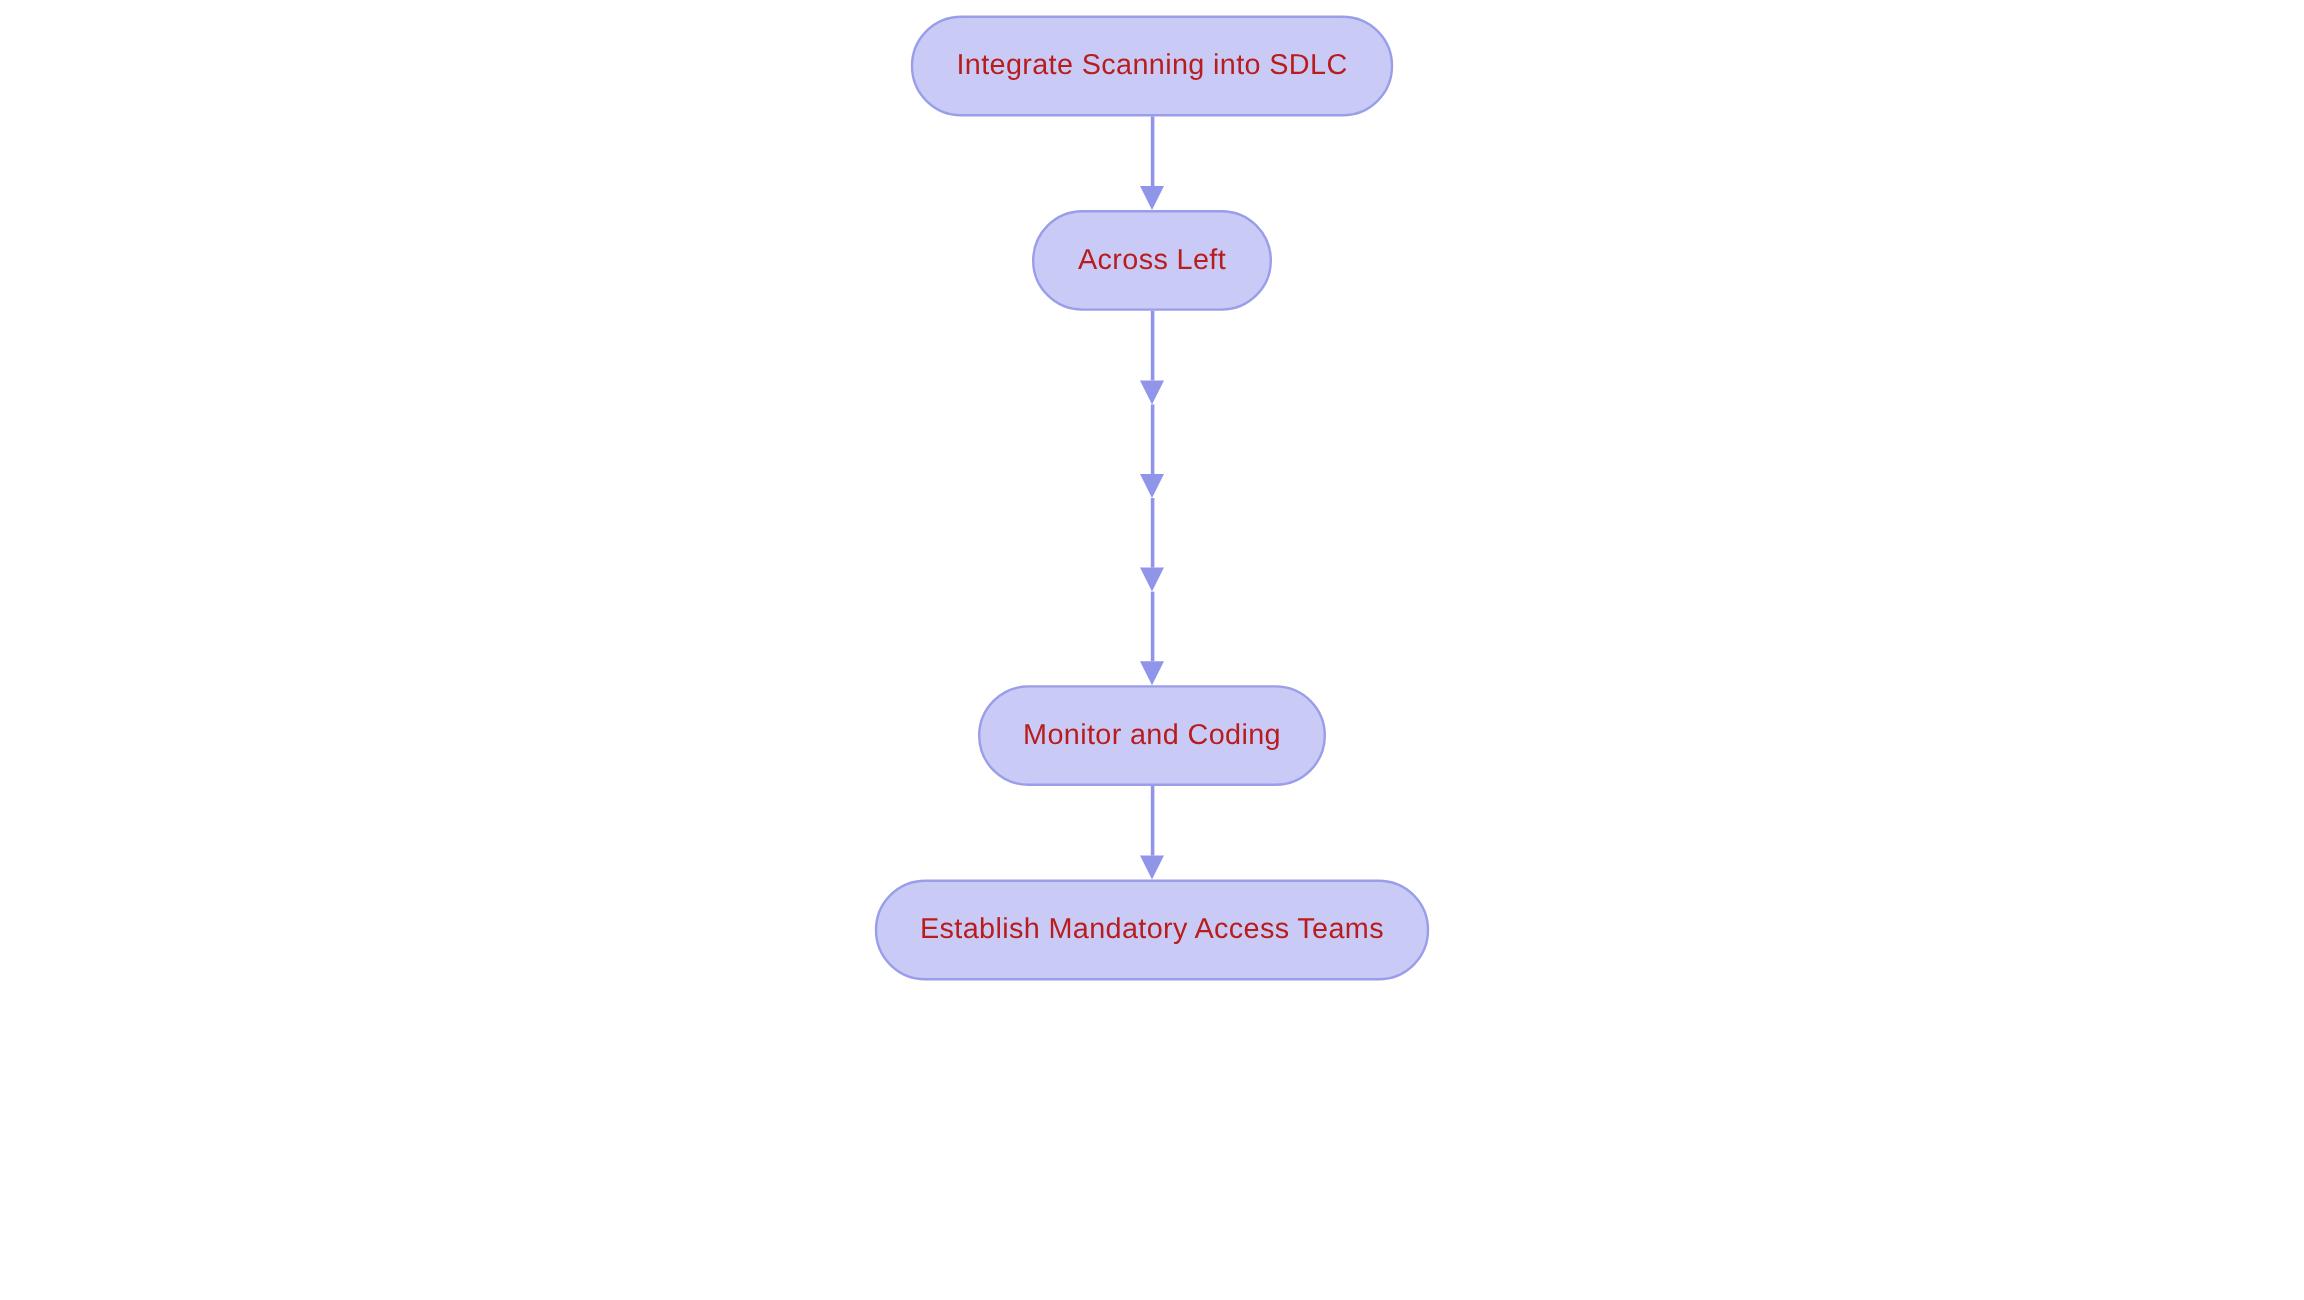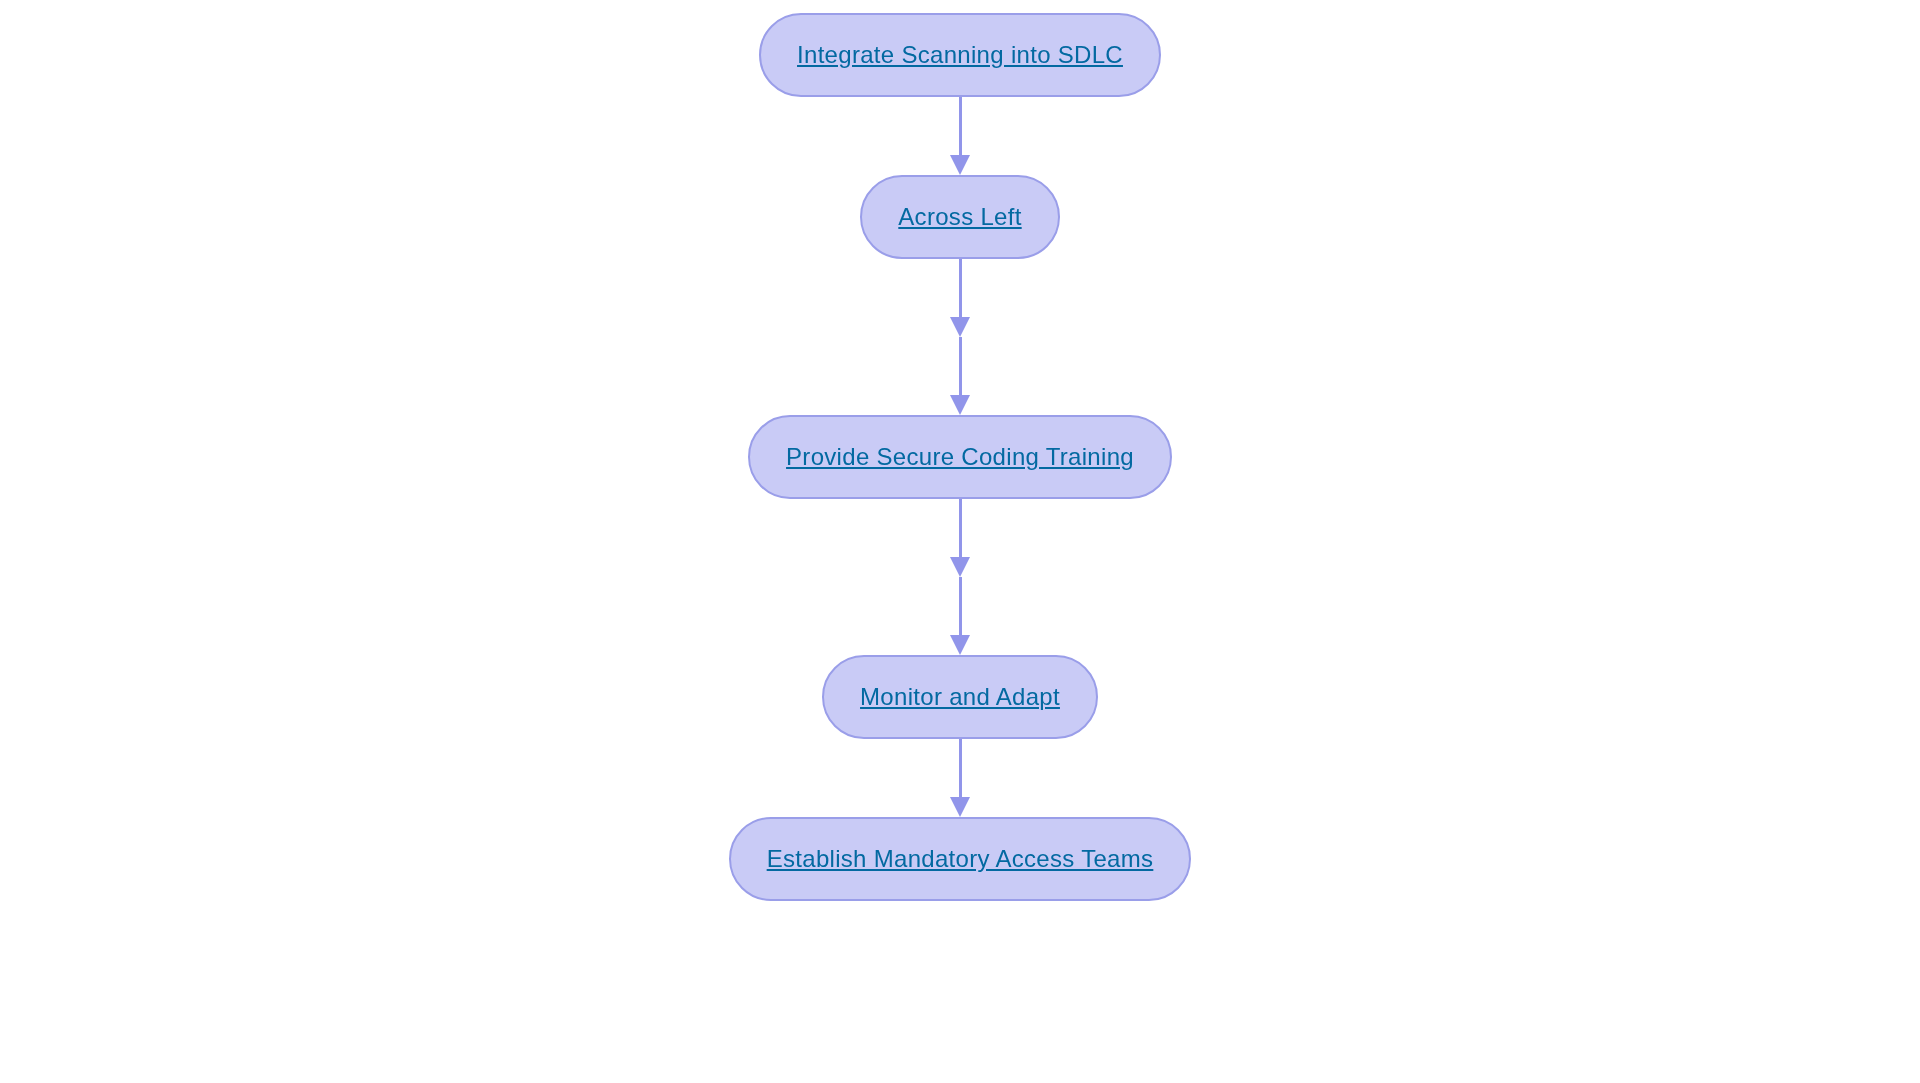--- a/index.html
+++ b/index.html
@@ -27,25 +27,24 @@
   .node {
     height: 84px;
     box-sizing: border-box;
     display: flex;
     align-items: center;
     justify-content: center;
     padding: 0 36px;
     background: #c9cbf6;
     border: 2px solid #9a9ee9;
     border-radius: 42px;
-    color: #0369a1;
+    color: #b91c1c;
     font-size: 24px;
     letter-spacing: 0.3px;
     white-space: nowrap;
-    text-decoration: underline;
   }
   .arrow {
     height: 78px;
     display: flex;
     flex-direction: column;
     align-items: center;
   }
   .arrow .line {
     width: 3px;
     flex: 1 1 auto;
@@ -82,37 +81,34 @@
       <div class="line"></div>
       <div class="head"></div>
     </div>
 
 
     <div class="arrow">
       <div class="line"></div>
       <div class="head"></div>
     </div>
 
-    <div class="node">
-      <span>Provide Secure Coding Training</span>
-    </div>
 
     <div class="arrow">
       <div class="line"></div>
       <div class="head"></div>
     </div>
 
 
     <div class="arrow">
       <div class="line"></div>
       <div class="head"></div>
     </div>
 
     <div class="node">
-      <span>Monitor and Adapt</span>
+      <span>Monitor and Coding</span>
     </div>
 
     <div class="arrow">
       <div class="line"></div>
       <div class="head"></div>
     </div>
 
     <div class="node">
       <span>Establish Mandatory Access Teams</span>
     </div>

